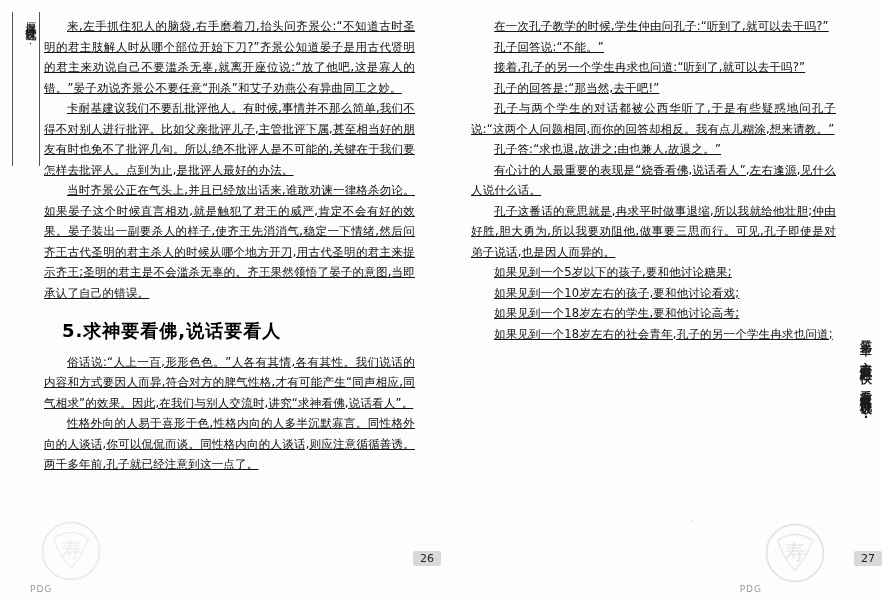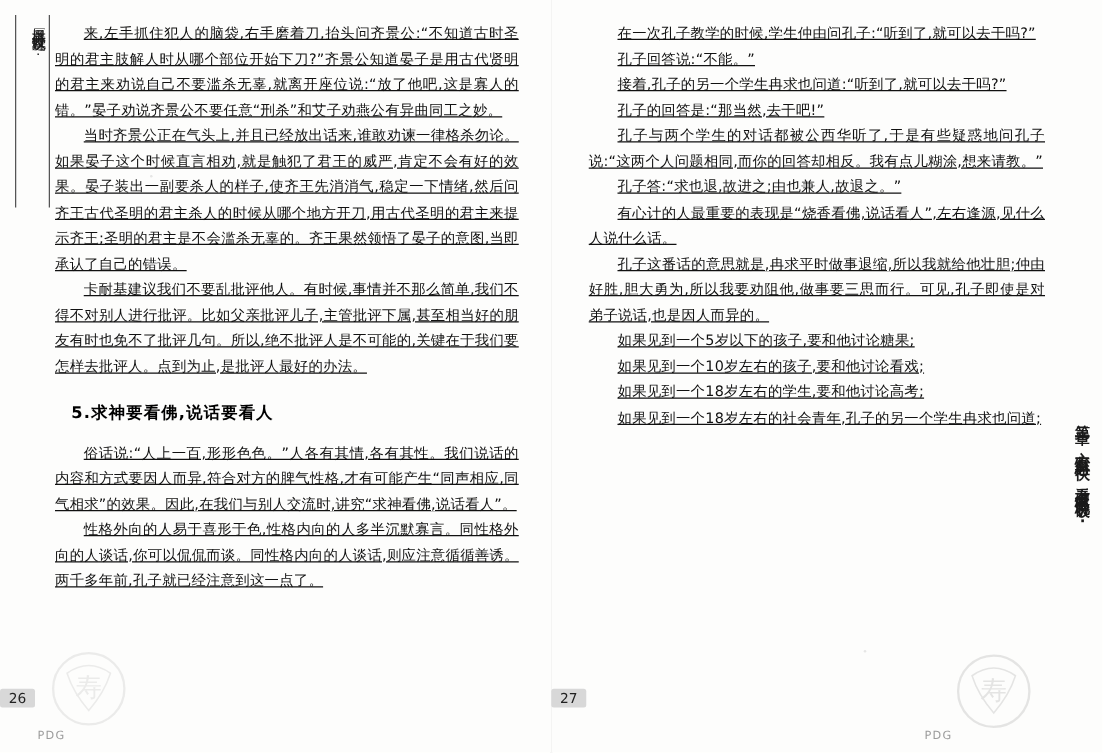--- a/index.html
+++ b/index.html
@@ -77,34 +77,34 @@
     text-justify: inter-ideograph;
     letter-spacing: 0.2px;
   }
   .body-text p {
     margin: 0 0 0px 0;
     text-indent: 2em;
     text-decoration: underline;
   }
 
   h2.section {
-    font-size: 13px;
+    font-size: 18px;
     font-weight: bold;
     margin: 18px 0 10px 0;
     text-indent: 1em;
     letter-spacing: 1px;
     color: #000;
   }
 
   .folio {
     position: absolute;
     bottom: 36px;
     left: 0;
     right: 0;
-    text-align: left;
+    text-align: right;
     font-size: 11px;
     color: #222;
   }
   .folio .num {
     display: inline-block;
     padding: 1px 7px;
     background: #d8d8d8;
     border-radius: 2px;
     font-family: "DejaVu Sans", sans-serif;
   }
@@ -140,22 +140,22 @@
 <div class="spread">
 
   <div class="gutter"></div>
 
   <div class="page left">
 
     <div class="runhead left-head">厚黑心计可以这样玩 ·</div>
 
     <div class="body-text">
       <p>来,左手抓住犯人的脑袋,右手磨着刀,抬头问齐景公:“不知道古时圣明的君主肢解人时从哪个部位开始下刀?”齐景公知道晏子是用古代贤明的君主来劝说自己不要滥杀无辜,就离开座位说:“放了他吧,这是寡人的错。”晏子劝说齐景公不要任意“刑杀”和艾子劝燕公有异曲同工之妙。</p>
+      <p>卡耐基建议我们不要乱批评他人。有时候,事情并不那么简单,我们不得不对别人进行批评。比如父亲批评儿子,主管批评下属,甚至相当好的朋友有时也免不了批评几句。所以,绝不批评人是不可能的,关键在于我们要怎样去批评人。点到为止,是批评人最好的办法。</p>
       <p>当时齐景公正在气头上,并且已经放出话来,谁敢劝谏一律格杀勿论。如果晏子这个时候直言相劝,就是触犯了君王的威严,肯定不会有好的效果。晏子装出一副要杀人的样子,使齐王先消消气,稳定一下情绪,然后问齐王古代圣明的君主杀人的时候从哪个地方开刀,用古代圣明的君主来提示齐王;圣明的君主是不会滥杀无辜的。齐王果然领悟了晏子的意图,当即承认了自己的错误。</p>
-      <p>卡耐基建议我们不要乱批评他人。有时候,事情并不那么简单,我们不得不对别人进行批评。比如父亲批评儿子,主管批评下属,甚至相当好的朋友有时也免不了批评几句。所以,绝不批评人是不可能的,关键在于我们要怎样去批评人。点到为止,是批评人最好的办法。</p>
 
       <h2 class="section">5.求神要看佛,说话要看人</h2>
 
       <p>俗话说:“人上一百,形形色色。”人各有其情,各有其性。我们说话的内容和方式要因人而异,符合对方的脾气性格,才有可能产生“同声相应,同气相求”的效果。因此,在我们与别人交流时,讲究“求神看佛,说话看人”。</p>
       <p>性格外向的人易于喜形于色,性格内向的人多半沉默寡言。同性格外向的人谈话,你可以侃侃而谈。同性格内向的人谈话,则应注意循循善诱。两千多年前,孔子就已经注意到这一点了。</p>
     </div>
 
     <div class="folio">
       <span class="num">26</span>
     </div>

